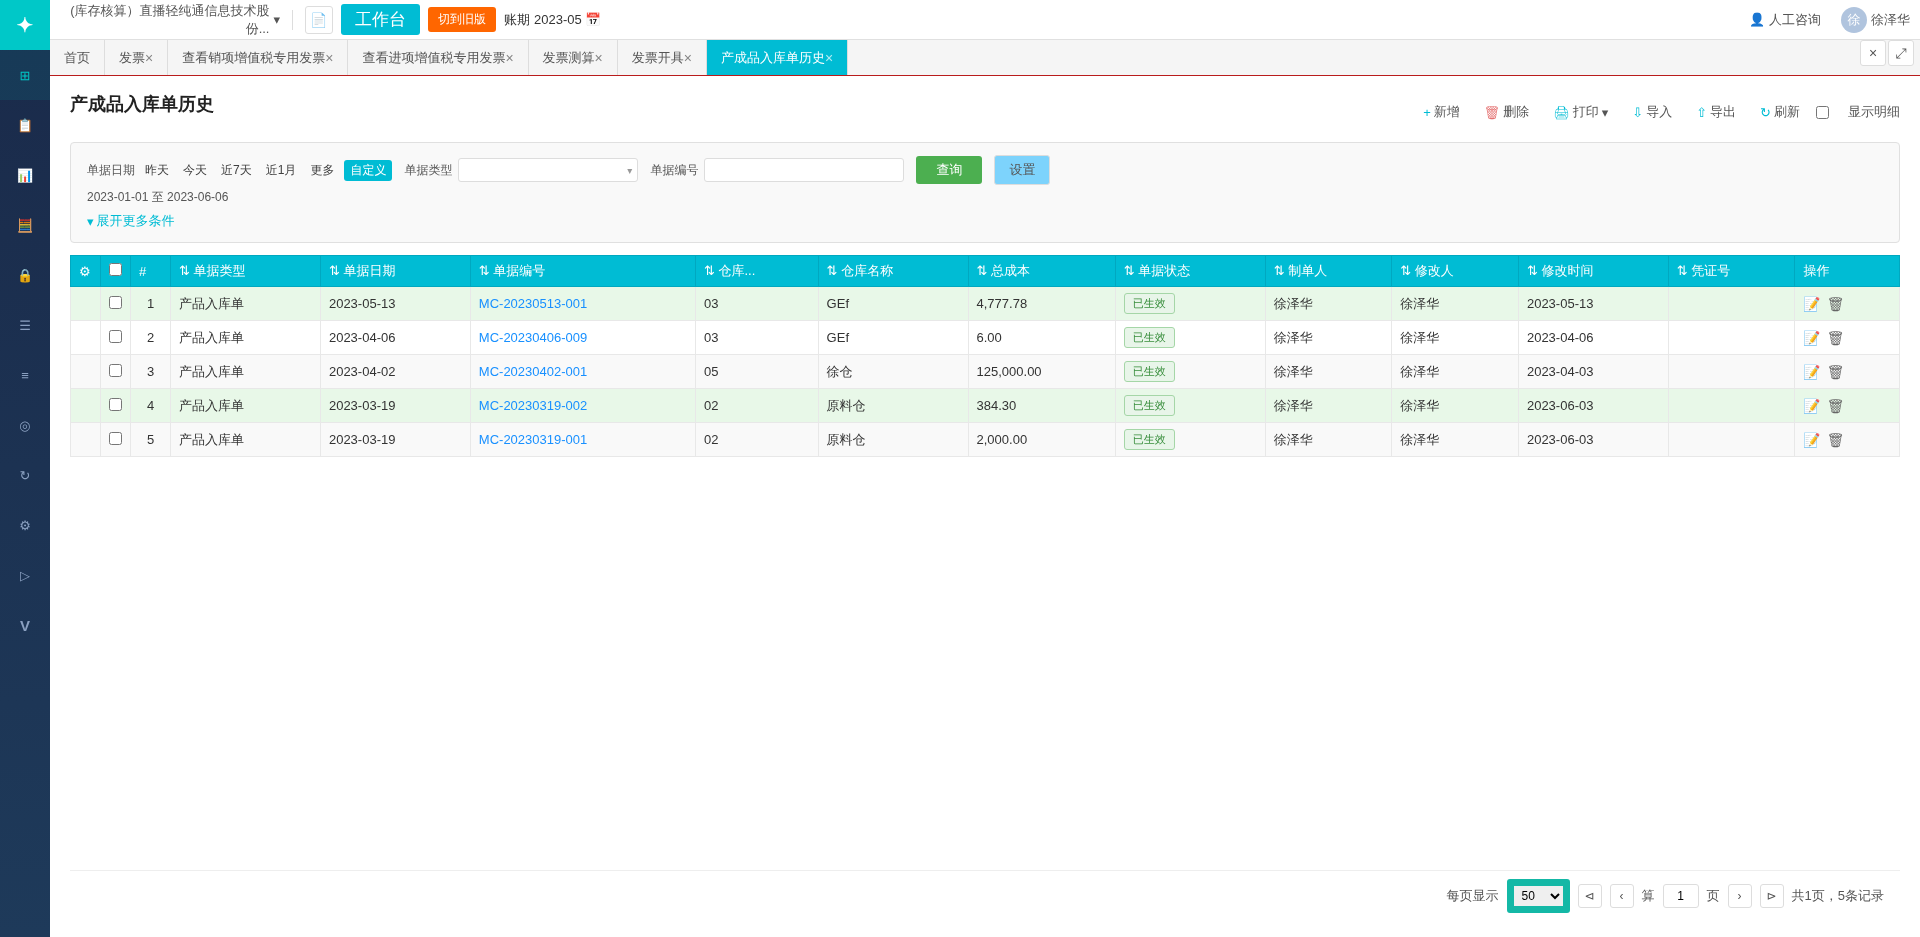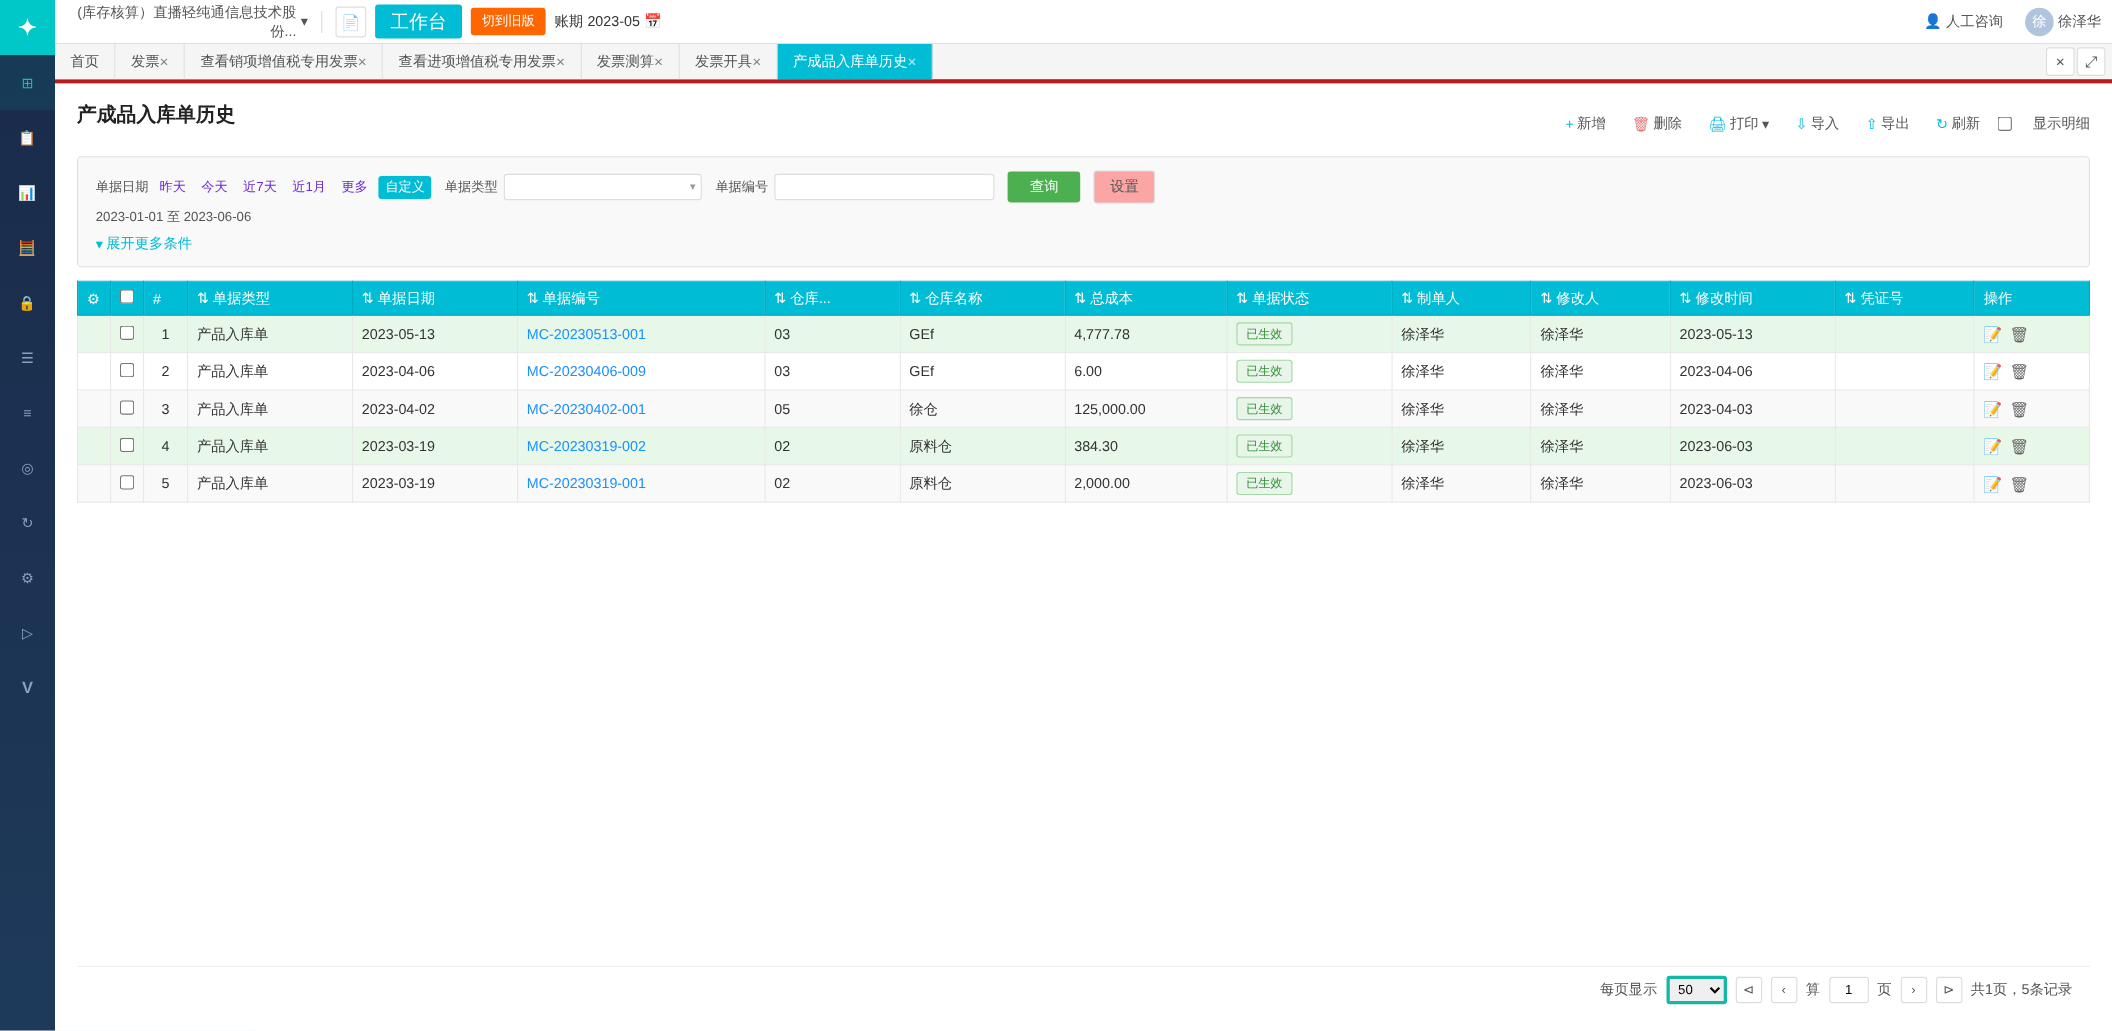--- a/index.html
+++ b/index.html
@@ -117,22 +117,22 @@
       background: #b0c4de;
       display: flex; align-items: center; justify-content: center;
       color: #fff; font-size: 11px;
     }
 
     
     .tabbar {
       background: #f5f5f5;
       height: 36px;
       display: flex;
-      align-items: center;
-      border-bottom: 4px solid #b91c1c;
+      align-items: flex-start;
+      border-bottom: 1px solid #b91c1c;
       padding: 0 0 0 0;
       flex-shrink: 0;
       overflow: hidden;
     }
     .tab-item {
       height: 36px;
       display: flex;
       align-items: center;
       padding: 0 14px;
       color: #555;
@@ -222,21 +222,21 @@
       align-items: center;
       gap: 12px;
       flex-wrap: wrap;
     }
     .search-field {
       display: flex; align-items: center; gap: 6px;
     }
     .search-label { color: #555; font-size: 12px; white-space: nowrap; }
     .date-shortcuts { display: flex; gap: 6px; }
     .date-shortcut {
-      color: #6d28d9; font-size: 12px; cursor: pointer;
+      color: #404040; font-size: 12px; cursor: pointer;
       padding: 2px 4px;
     }
     .date-shortcut.custom {
       background: #00bcd4; color: white; border-radius: 3px;
       padding: 2px 6px;
     }
     .date-range-text { color: #555; font-size: 12px; }
     .search-select {
       border: 1px solid #ddd; border-radius: 3px;
       padding: 4px 8px; font-size: 12px; width: 180px;
@@ -251,21 +251,21 @@
     .search-number-label { color: #555; font-size: 12px; }
     .search-number-input {
       border: 1px solid #ddd; border-radius: 3px;
       padding: 4px 8px; font-size: 12px; width: 200px;
     }
     .query-btn {
       background: #4caf50; color: white; border: none;
       padding: 5px 20px; border-radius: 3px; cursor: pointer; font-size: 13px;
     }
     .set-btn {
-      background: #fca5a5; color: #555; border: 1px solid #ddd;
+      background: #7dd3fc; color: #555; border: 1px solid #ddd;
       padding: 5px 14px; border-radius: 3px; cursor: pointer; font-size: 13px;
     }
     .expand-btn {
       color: #00bcd4; font-size: 12px; cursor: pointer;
       display: flex; align-items: center; gap: 3px; margin-top: 6px;
     }
 
     
     .data-table {
       width: 100%;
@@ -337,21 +337,21 @@
       align-items: center;
       justify-content: flex-end;
       padding: 8px 16px;
       font-size: 12px;
       color: #555;
       gap: 8px;
       background: white;
       border-top: 1px solid #eee;
     }
     .page-size-select {
-      border: 3px solid #14b8a6; border-radius: 3px; padding: 2px 4px;
+      border: 7px solid #14b8a6; border-radius: 3px; padding: 2px 4px;
       font-size: 12px; cursor: pointer;
     }
     .page-nav-btn {
       width: 24px; height: 24px;
       border: 1px solid #ddd; border-radius: 3px;
       background: white; cursor: pointer;
       display: flex; align-items: center; justify-content: center;
       font-size: 12px; color: #555;
     }
     .page-nav-btn:disabled { color: #ccc; cursor: default; }

